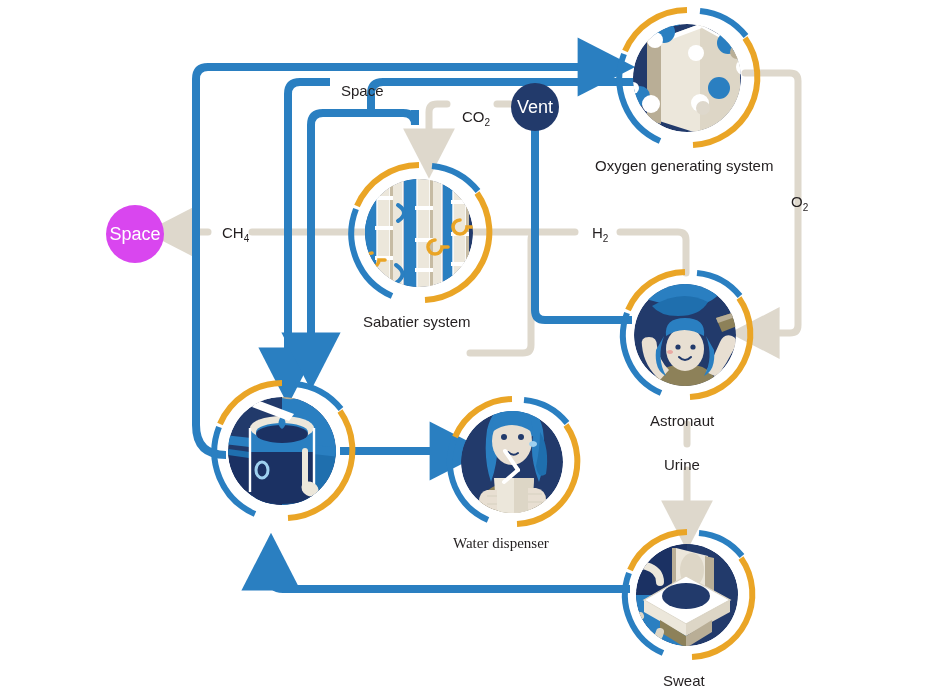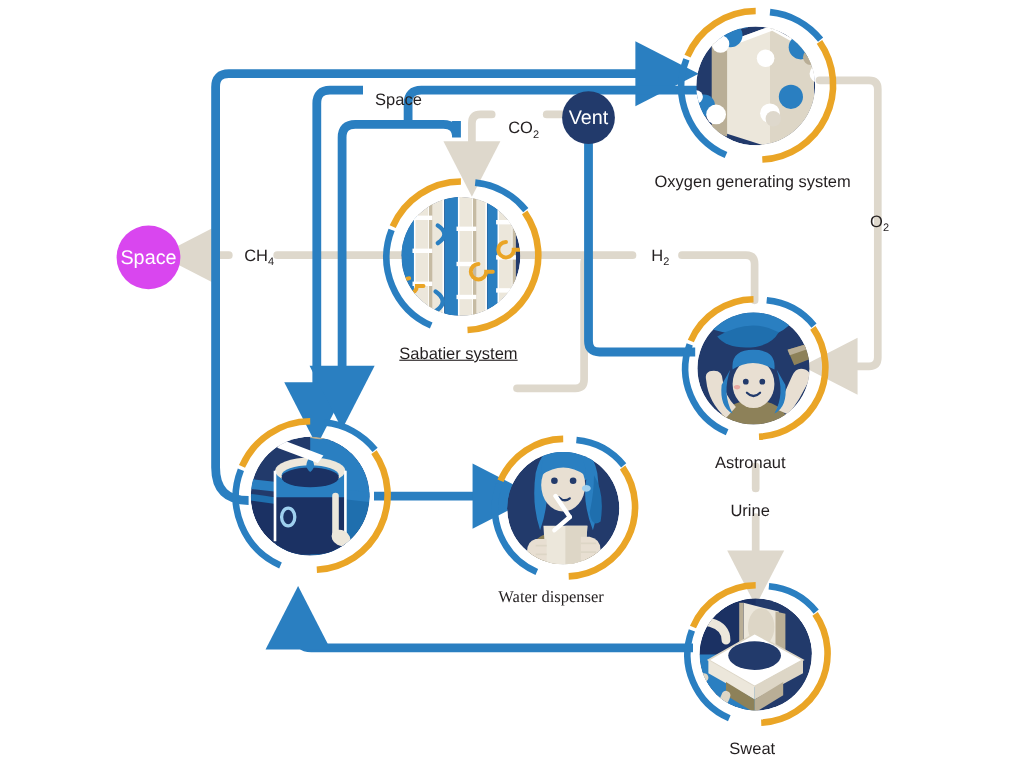--- a/index.html
+++ b/index.html
@@ -321,21 +321,21 @@
 </svg>
 
 <div class="chip" style="left:106px;top:205px;width:58px;height:58px;background:#d946ef;">
   <span>Space</span>
 </div>
 <div class="chip" style="left:511px;top:83px;width:48px;height:48px;background:#223a6b;">
   <span>Vent</span>
 </div>
 
 <div class="lbl" style="left:595px;top:157px;">Oxygen generating system</div>
-<div class="lbl" style="left:363px;top:313px;text-decoration:underline;">Sabatier system</div>
+<div class="lbl" style="left:363px;top:313px;">Sabatier system</div>
 <div class="lbl" style="left:650px;top:412px;">Astronaut</div>
 <div class="lbl" style="left:453px;top:535px;font-family:Liberation Serif, serif;">Water dispenser</div>
 <div class="lbl" style="left:663px;top:672px;">Sweat</div>
 
 <div class="lbl" style="left:341px;top:82px;"><span>Space</span></div>
 
 <div class="lbl" style="left:462px;top:108px;"><span>CO</span><span class="sup">2</span></div>
 
 <div class="lbl" style="left:222px;top:224px;"><span>CH</span><span class="sup">4</span></div>
 

